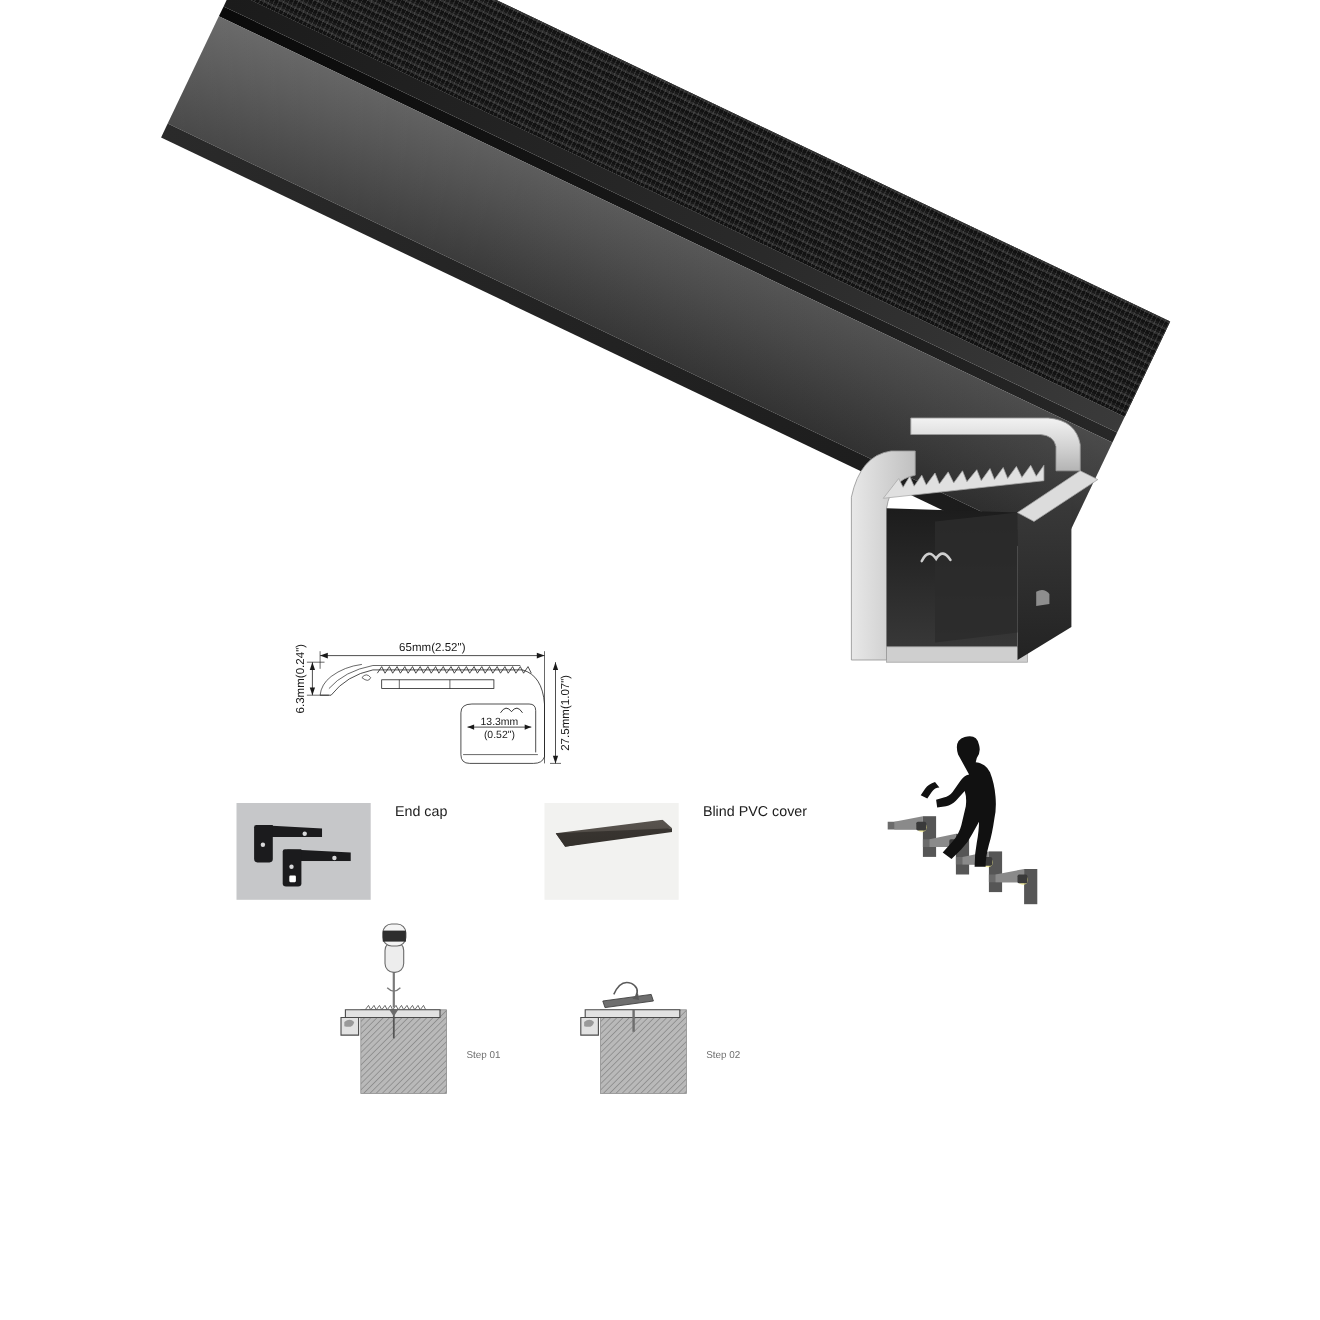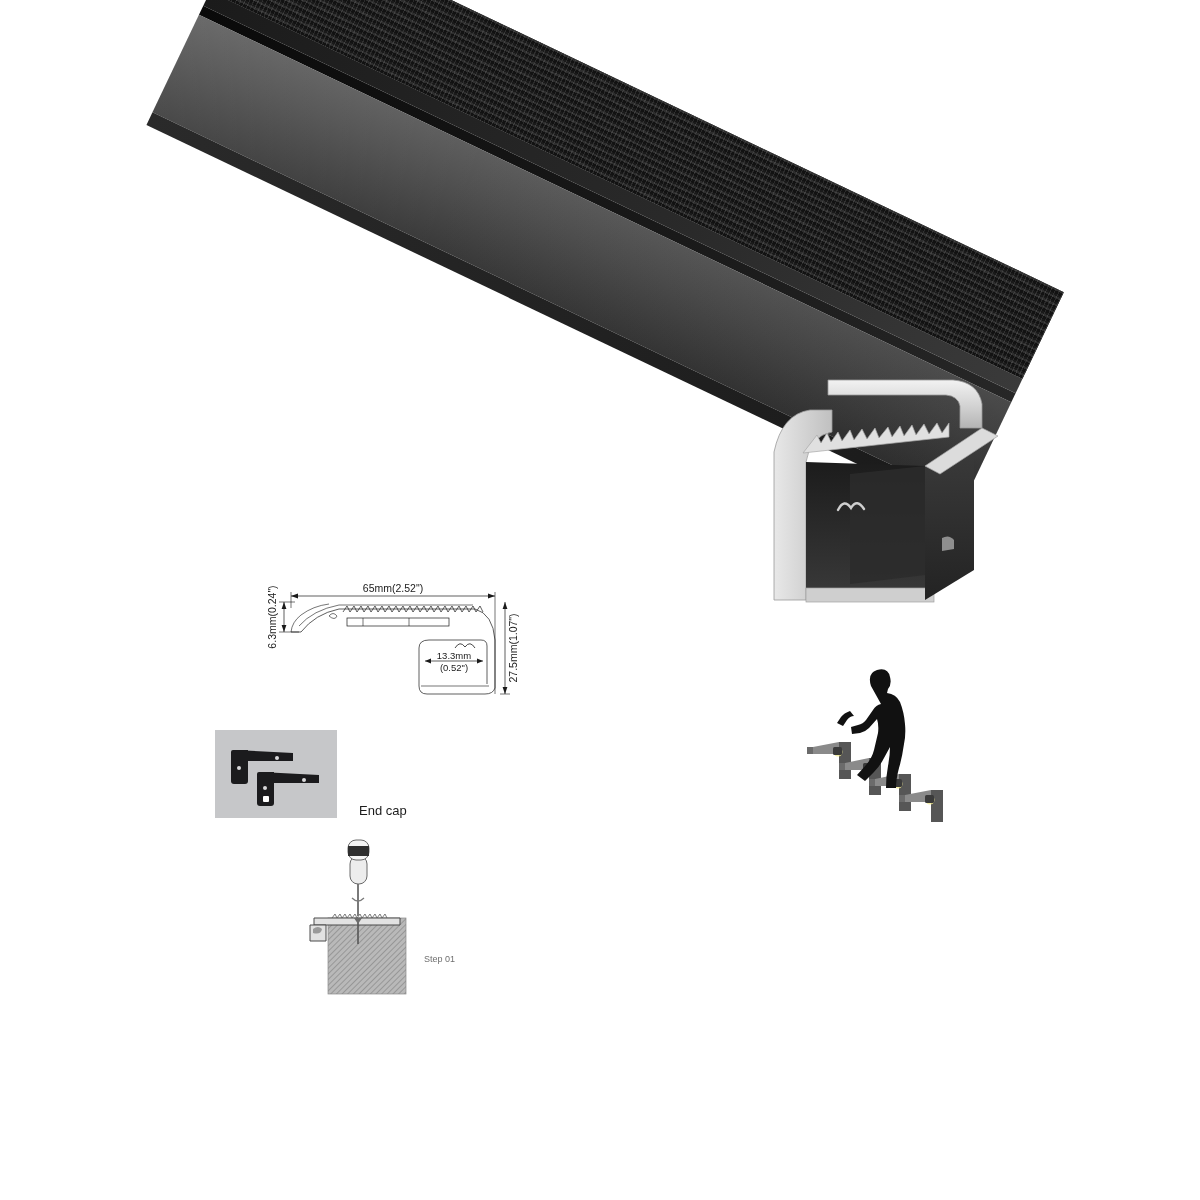--- a/index.html
+++ b/index.html
@@ -71,21 +71,21 @@
 
   
   .dimblock { position: absolute; left: 243px; top: 562px; width: 300px; height: 140px; }
   .dimblock svg { width: 100%; height: 100%; overflow: visible; }
   .dimtxt { font-family: "Liberation Sans", sans-serif; font-size: 10.5px; fill: #1a1a1a; }
   .dimtxt-sm { font-family: "Liberation Sans", sans-serif; font-size: 9.5px; fill: #1a1a1a; }
 
   
   .acc-row { position: absolute; left: 0; top: 722px; width: 1200px; height: 110px; }
 
-  .acc { position: absolute; display: flex; align-items: flex-end; gap: 22px; }
+  .acc { position: absolute; display: flex; align-items: flex-start; gap: 22px; }
   .acc-swatch { position: relative; width: 122px; height: 88px; overflow: hidden; }
   .acc-label { font-size: 13px; color: #1c1c1c; white-space: nowrap; }
 
   .swatch-endcap { background: #c6c7c9; }
   .swatch-pvc { background: #f2f2f0; }
 
   .endcap-shape { position: absolute; width: 62px; height: 34px; }
   .endcap-shape .arm-h {
     position: absolute; right: 0; top: 0; width: 58px; height: 11px;
     background: #1b1b1d;
@@ -263,20 +263,29 @@
           <div class="arm-h"></div>
             <div class="arm-v"></div>
           <div class="hole" style="left:6px; top:14px;"></div>
           <div class="hole" style="left:6px; top:24px; background:#fff; width:6px; height:6px; border-radius:1px;"></div>
           <div class="hole" style="left:45px; top:6px;"></div>
         </div>
       </div>
       <div class="acc-label">End cap</div>
     </div>
 
+    <div class="acc" style="left:495px; top:8px;">
+      <div class="acc-swatch swatch-pvc">
+        <div class="pvc-strip">
+          <div class="slab"></div>
+            <div class="edge"></div>
+        </div>
+      </div>
+      <div class="acc-label">Blind PVC cover</div>
+    </div>
   </div>
 
   <div class="stairs-fig">
     <svg viewBox="0 0 150 185">
 
       <g>
         <path d="M2 92 L34 92 L34 85 L2 85 Z" fill="#6b6b6b"></path>
         <path d="M8 85 L34 80 L34 92 L8 92 Z" fill="#8a8a8a"></path>
         <path d="M34 80 L34 117 L46 117 L46 80 Z" fill="#565656"></path>
 
@@ -343,17 +352,41 @@
           <line x1="58" y1="56" x2="58" y2="90" stroke="#7a7a7a" stroke-width="2"></line>
           <path d="M52 72 q6 6 12 0" fill="none" stroke="#7a7a7a" stroke-width="1.2"></path>
           <rect x="50" y="30" width="17" height="28" rx="8" fill="#ededed" stroke="#6a6a6a" stroke-width="1"></rect>
           <rect x="48" y="14" width="21" height="20" rx="8" fill="#f4f4f4" stroke="#6a6a6a" stroke-width="1"></rect>
           <rect x="48" y="20" width="21" height="10" fill="#2e2e2e"></rect>
         </g>
         <text class="steplabel" x="124" y="136">Step 01</text>
       </svg>
     </div>
 
+    <div class="step" style="left:518px; top:0;">
+      <svg viewBox="0 0 230 170">
+        <defs>
+          <pattern id="hatchB" width="4" height="4" patternTransform="rotate(45)" patternUnits="userSpaceOnUse">
+            <rect width="4" height="4" fill="#b9b9b9"></rect>
+            <line x1="0" y1="0" x2="0" y2="4" stroke="#8f8f8f" stroke-width="1.6"></line>
+          </pattern>
+        </defs>
+        <rect x="28" y="92" width="78" height="76" fill="url(#hatchB)" stroke="#8a8a8a" stroke-width="0.7"></rect>
+        <g stroke="#4a4a4a" stroke-width="1" fill="#e2e2e2">
+          <path d="M14 92 L100 92 L100 99 L14 99 Z"></path>
+          <path d="M10 99 L26 99 L26 115 L10 115 Z"></path>
+          <path d="M13 103 q5 -4 9 0 q-1 6 -9 4 Z" fill="#9a9a9a" stroke="none"></path>
+        </g>
+        <line x1="58" y1="92" x2="58" y2="112" stroke="#6e6e6e" stroke-width="2.2"></line>
+
+        <g>
+          <path d="M30 84 L74 78 L76 84 L32 90 Z" fill="#6e6e6e" stroke="#3d3d3d" stroke-width="0.8"></path>
+          <path d="M40 78 q6 -14 16 -10 q8 4 4 12" fill="none" stroke="#5a5a5a" stroke-width="1.4"></path>
+          <path d="M57 82 l5 -5 l1 6 Z" fill="#5a5a5a"></path>
+        </g>
+        <text class="steplabel" x="124" y="136">Step 02</text>
+      </svg>
+    </div>
 
 
   </div>
 
 </div>
 
 </body></html>

